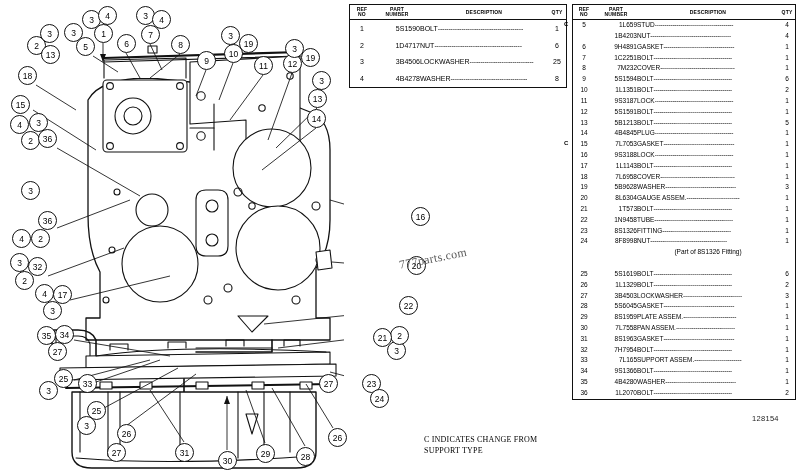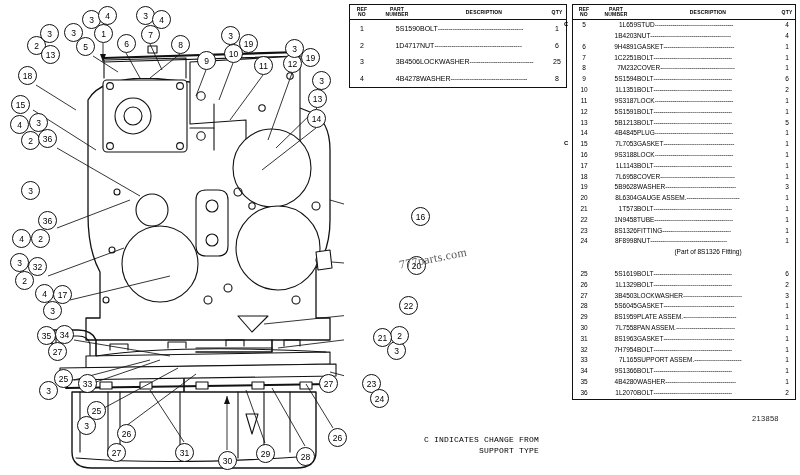--- a/index.html
+++ b/index.html
@@ -70,23 +70,22 @@
   .subnote{text-align:center;font-size:6px;padding-left:0;}
   .chgmark{
     position:absolute;
     font-size:6px;font-weight:700;color:#000;
     font-family:"Liberation Sans",sans-serif;
   }
 
   .note{
     position:absolute;left:424px;top:434px;
     font-size:8px;line-height:11px;color:#000;
-    font-family:Liberation Mono, monospace;
+    font-family:Liberation Serif, serif;
     letter-spacing:.2px;
-    text-align:right;
   }
   .pageno{
     position:absolute;left:752px;top:414px;
     font-size:7.5px;color:#222;
     font-family:"Liberation Sans", sans-serif;
     letter-spacing:.3px;
   }
 </style>
 </head>
 <body>
@@ -704,15 +703,15 @@
   <div id="chg-layer">
       <div class="chgmark" style="left: 564px; top: 20.5px;">C</div>
       <div class="chgmark" style="left: 564px; top: 139.984px;">C</div>
     </div>
 
   <div class="note">
     <div>C INDICATES CHANGE FROM</div>
     <div>SUPPORT TYPE</div>
   </div>
 
-  <div class="pageno">213858</div>
+  <div class="pageno">128154</div>
 
 </div>
 
 </body></html>

